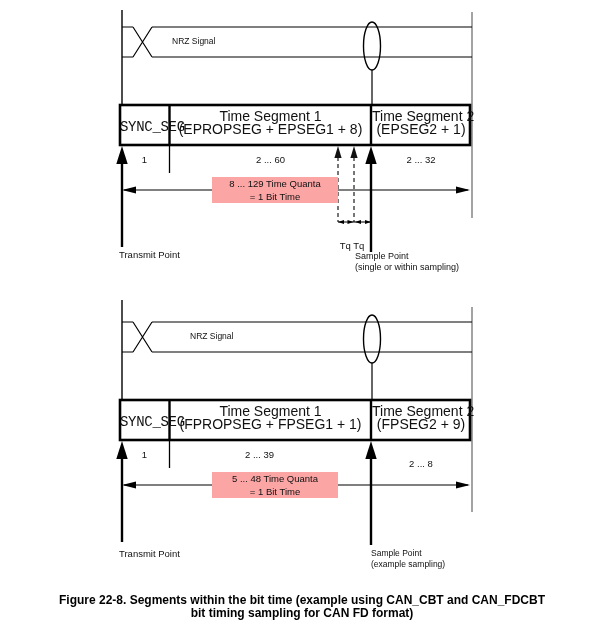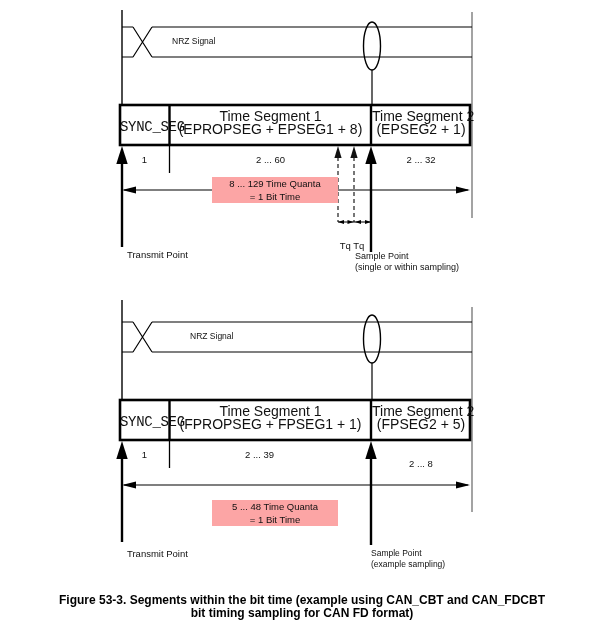--- a/index.html
+++ b/index.html
@@ -8,21 +8,21 @@
     font-family:"Liberation Sans",sans-serif;color:#111;overflow:hidden;
   }
   .layer{position:absolute;left:0;top:0;}
   .lbl{position:absolute;white-space:nowrap;line-height:1.15;}
   .c{text-align:center;}
   .f-nrz{font-size:8.5px;}
   .f-mono{font-family:"Liberation Mono","DejaVu Sans Mono",monospace;font-size:14px;letter-spacing:-0.3px;}
   .f-cell{font-size:14px;line-height:13px;}
   .f-num{font-size:9.5px;}
   .f-bit{font-size:9.5px;line-height:13px;background:#fca5a5;padding:0 2px;}
-  .f-pt{font-size:9.5px;margin-left:8px;}
+  .f-pt{font-size:9.5px;}
   .f-sm{font-size:9px;line-height:11px;}
   .f-sm2{font-size:8.5px;line-height:10.5px;}
   .f-cap{font-size:12px;line-height:13px;font-weight:bold;color:#000;}
   .two>span{display:block;}
 </style>
 </head>
 <body>
 
 <div class="page">
 
@@ -121,37 +121,37 @@
 
   <div class="lbl f-mono c" style="left:120px;top:414px;width:49px;">SYNC_SEG</div>
 
   <div class="lbl f-cell c two" style="left:171px;top:405px;width:199px;">
     <span>Time Segment 1</span>
     <span>(FPROPSEG + FPSEG1 + 1)</span>
   </div>
 
   <div class="lbl f-cell c two" style="left:372px;top:405px;width:98px;">
     <span>Time Segment 2</span>
-    <span>(FPSEG2 + 5)</span>
+    <span>(FPSEG2 + 9)</span>
   </div>
 
   <div class="lbl f-num c" style="left:120px;top:450px;width:49px;">1</div>
   <div class="lbl f-num c" style="left:160px;top:450px;width:199px;">2 ... 39</div>
   <div class="lbl f-num c" style="left:372px;top:459px;width:98px;">2 ... 8</div>
 
-  <div class="lbl f-bit c two" style="left:212px;top:500px;width:122px;">
+  <div class="lbl f-bit c two" style="left:212px;top:472px;width:122px;">
     <span>5 ... 48 Time Quanta</span>
     <span>= 1 Bit Time</span>
   </div>
 
   <div class="lbl f-pt" style="left:119px;top:549px;">Transmit Point</div>
 
   <div class="lbl f-sm2 two" style="left:371px;top:548px;">
     <span>Sample Point</span>
     <span>(example sampling)</span>
   </div>
 
   <div class="lbl f-cap c two" style="left:0;top:594px;width:604px;">
-    <span>Figure 53-3. Segments within the bit time (example using CAN_CBT and CAN_FDCBT</span>
+    <span>Figure 22-8. Segments within the bit time (example using CAN_CBT and CAN_FDCBT</span>
     <span>bit timing sampling for CAN FD format)</span>
   </div>
 
 </div>
 
 </body></html>

